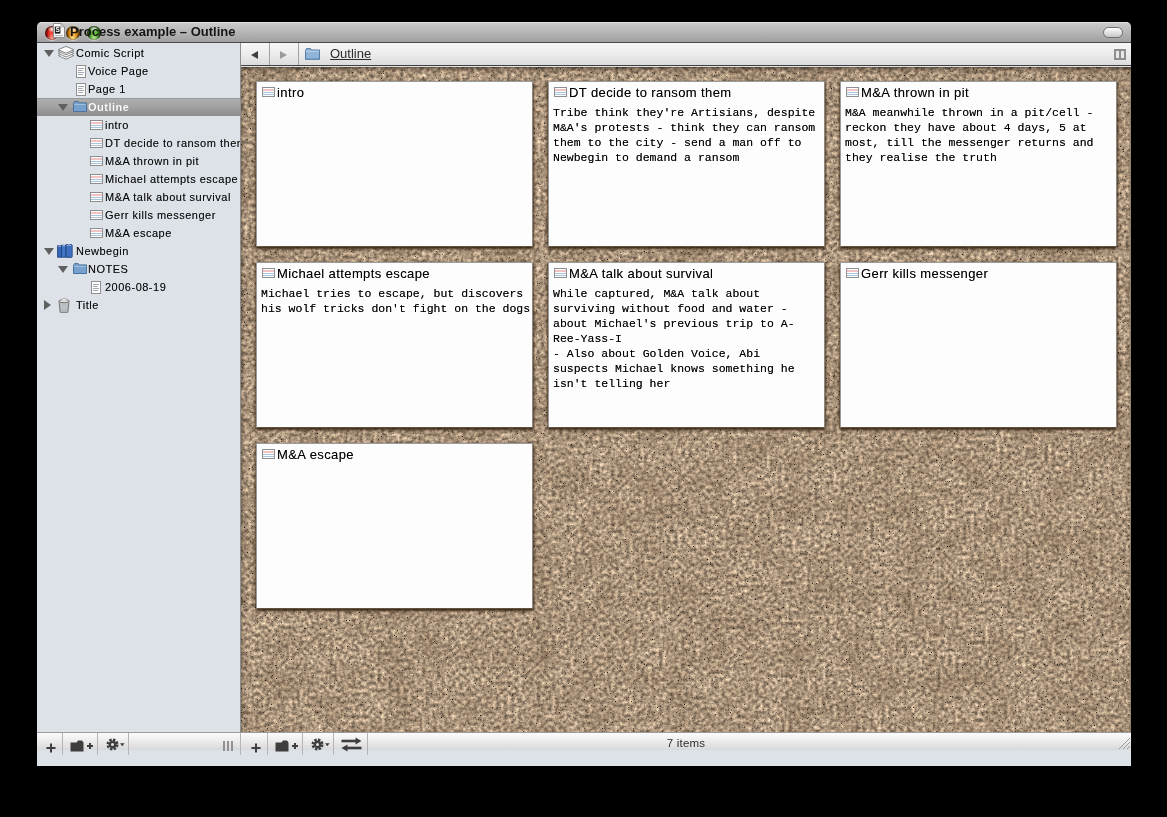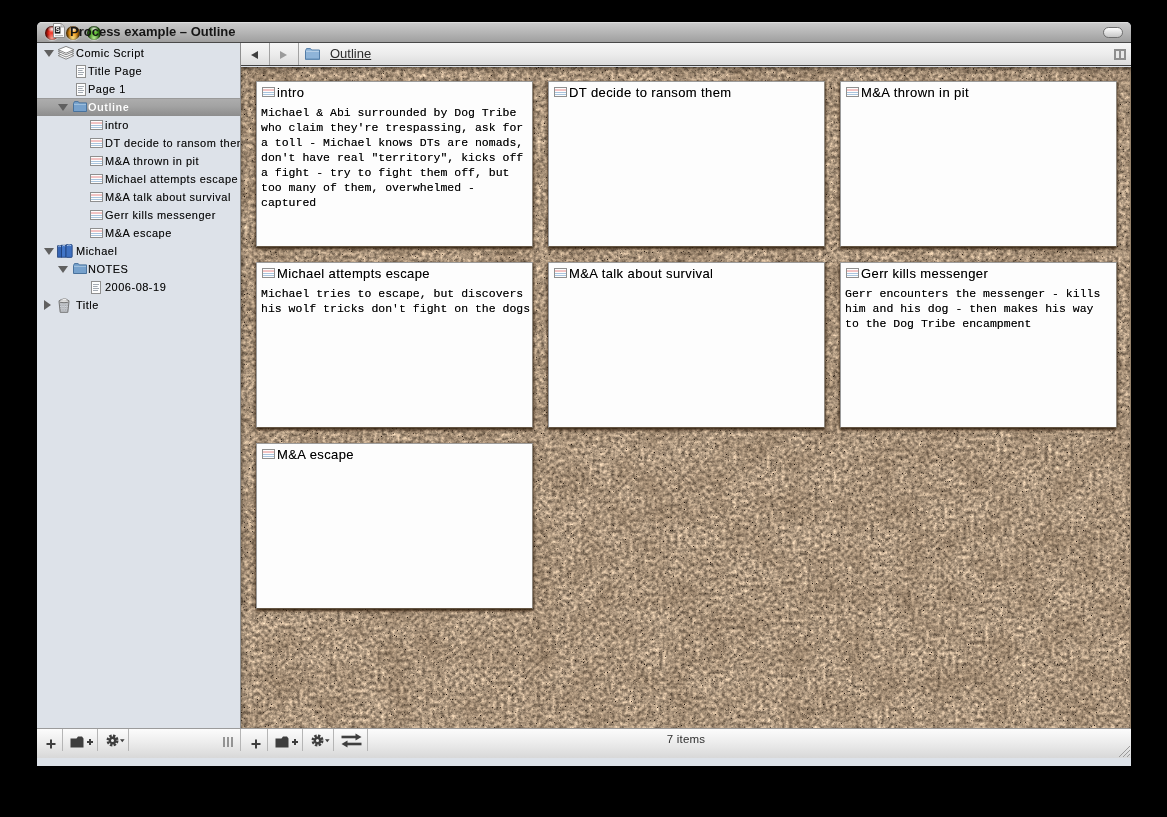--- a/index.html
+++ b/index.html
@@ -36,21 +36,21 @@
 #panes{position:absolute;right:5px;top:6px;width:12px;height:11px;border:2px solid #8e8e8e;background:#e8e8e8;}
 #panes div{position:absolute;left:3px;top:0;width:2px;height:7px;background:#8e8e8e;}
 
 #cork{position:absolute;left:0;top:24px;right:0;bottom:0;background:#b19a80;}
 #corkshade{position:absolute;left:0;top:24px;right:0;bottom:0;pointer-events:none;box-shadow:inset 0 4px 5px -2px rgba(20,12,5,.55),inset 3px 0 4px -2px rgba(20,12,5,.3),inset -2px 0 3px -2px rgba(20,12,5,.25);}
 #cork svg.tx{position:absolute;left:0;top:0;}
 .card{position:absolute;width:277px;height:166px;background:#fdfdfd;border:1px solid #9b9b9b;border-bottom-color:#635442;border-right-color:#8e877d;box-shadow:0 2px 3px rgba(45,29,12,.7),1px 1px 2px rgba(45,29,12,.45),-1px 1px 2px rgba(45,29,12,.38);}
 .card .chead{position:absolute;left:20px;top:3px;font-size:13px;color:#000;letter-spacing:0.4px;text-shadow:0 0 0.4px rgba(0,0,0,.45);}
 .card .cbody{position:absolute;left:4px;top:23px;right:2px;font-family:"Liberation Mono",monospace;font-size:11.5px;line-height:15px;color:#000;white-space:pre;text-shadow:0 0 0.5px rgba(0,0,0,.55);}
 
-#footer{position:absolute;left:0;bottom:8px;width:100%;height:30px;background:linear-gradient(180deg,#fcfcfc 0,#ededed 45%,#d8d8d8 100%);border-top:1px solid #9b9b9b;}
+#footer{position:absolute;left:0;bottom:16px;width:100%;height:18px;background:linear-gradient(180deg,#fcfcfc 0,#ededed 45%,#d8d8d8 100%);border-top:1px solid #9b9b9b;}
 #footer .vsep{position:absolute;top:0;width:1px;height:22px;background:#b5b5b5;}
 #footer .ic{position:absolute;top:0;height:22px;color:#3e3e3e;}
 #items{position:absolute;left:204px;right:0;top:0;text-align:center;font-size:11.5px;letter-spacing:0.2px;line-height:21px;color:#2e2e2e;}
 #grip{position:absolute;right:0;bottom:0;width:15px;height:15px;}
 </style>
 </head>
 <body>
 <div id="win">
   <div id="titlebar">
     <div class="tl" id="tl-r"></div>
@@ -83,21 +83,21 @@
       </div>
       <div class="trow" style="top:19px">
         <span style="left:39px;top:3px;position:absolute">
           <svg width="10" height="13" viewBox="0 0 10 13">
             <rect x="0.5" y="0.5" width="9" height="12" fill="#fdfdfd" stroke="#909090"></rect>
             <g stroke="#a3aab2">
               <path d="M2 3.5 h6 M2 5.5 h4.6 M2 7.5 h6 M2 9.5 h5"></path>
             </g>
           </svg>
         </span>
-        <span class="lbl" style="left:51px">Title Page</span>
+        <span class="lbl" style="left:51px">Voice Page</span>
       </div>
       <div class="trow" style="top:37px">
         <span style="left:39px;top:3px;position:absolute">
           <svg width="10" height="13" viewBox="0 0 10 13">
             <rect x="0.5" y="0.5" width="9" height="12" fill="#fdfdfd" stroke="#909090"></rect>
             <g stroke="#a3aab2">
               <path d="M2 3.5 h6 M2 5.5 h4.6 M2 7.5 h6 M2 9.5 h5"></path>
             </g>
           </svg>
         </span>
@@ -202,21 +202,21 @@
         <span style="left:20px;top:2px;position:absolute">
           <svg width="16" height="14" viewBox="0 0 16 14">
             <g stroke="#1d3f78" stroke-width="0.8">
               <rect x="0.6" y="1.8" width="4" height="11.4" fill="#3565b5"></rect>
               <rect x="4.6" y="1.2" width="4.4" height="12" fill="#4175c7"></rect>
               <rect x="9" y="0.6" width="6.2" height="12.8" fill="#3e70c0" rx="0.8"></rect>
             </g>
             <path d="M1.4 2.6 q1.2 -1 2.4 0 M5.4 2 q1.4 -1.2 2.8 0 M10 1.6 q2 -1.4 4.2 0" stroke="#bcd2ee" fill="none" stroke-width="0.9"></path>
           </svg>
         </span>
-        <span class="lbl" style="left:39px">Michael</span>
+        <span class="lbl" style="left:39px">Newbegin</span>
       </div>
       <div class="trow" style="top:217px">
         <div class="tri down" style="left:21px"></div>
         <span style="left:36px;top:3px;position:absolute">
           <svg width="14" height="12" viewBox="0 0 14 12">
             <path d="M0.5 2.5 L0.5 10.5 L13.5 10.5 L13.5 1.9 L6.2 1.9 L5.2 0.6 L1.5 0.6 Z" fill="#76a1cc" stroke="#49729c"></path>
             <path d="M1 3.4 L13 3.4" stroke="#a3c2de"></path>
           </svg>
         </span>
         <span class="lbl" style="left:51px">NOTES</span>
@@ -289,47 +289,48 @@
         </svg>
         <div class="card" style="left:15px;top:14px">
           <svg width="13" height="10" viewBox="0 0 13 10" style="position:absolute;left:5px;top:5px">
             <rect x="0.5" y="0.5" width="12" height="9" fill="#fdfdfd" stroke="#8f8f8f"></rect>
             <path d="M1 3 h11" stroke="#e88a8a"></path>
             <g stroke="#a9c4dd">
               <path d="M1 5.5 h11 M1 7.5 h11"></path>
             </g>
           </svg>
           <div class="chead">intro</div>
-          <div class="cbody">Michael &amp; Abi surrounded by Dog Tribe
-who claim they're trespassing, ask for
-a toll - Michael knows DTs are nomads,
-don't have real "territory", kicks off
-a fight - try to fight them off, but
-too many of them, overwhelmed -
-captured</div>
         </div>
         <div class="card" style="left:307px;top:14px">
           <svg width="13" height="10" viewBox="0 0 13 10" style="position:absolute;left:5px;top:5px">
             <rect x="0.5" y="0.5" width="12" height="9" fill="#fdfdfd" stroke="#8f8f8f"></rect>
             <path d="M1 3 h11" stroke="#e88a8a"></path>
             <g stroke="#a9c4dd">
               <path d="M1 5.5 h11 M1 7.5 h11"></path>
             </g>
           </svg>
           <div class="chead">DT decide to ransom them</div>
+          <div class="cbody">Tribe think they're Artisians, despite
+M&amp;A's protests - think they can ransom
+them to the city - send a man off to
+Newbegin to demand a ransom</div>
         </div>
         <div class="card" style="left:599px;top:14px">
           <svg width="13" height="10" viewBox="0 0 13 10" style="position:absolute;left:5px;top:5px">
             <rect x="0.5" y="0.5" width="12" height="9" fill="#fdfdfd" stroke="#8f8f8f"></rect>
             <path d="M1 3 h11" stroke="#e88a8a"></path>
             <g stroke="#a9c4dd">
               <path d="M1 5.5 h11 M1 7.5 h11"></path>
             </g>
           </svg>
           <div class="chead">M&amp;A thrown in pit</div>
+          <div class="cbody">M&amp;A meanwhile thrown in a pit/cell -
+reckon they have about 4 days, 5 at
+most, till the messenger returns and
+they realise the truth</div>
         </div>
         <div class="card" style="left:15px;top:195px">
           <svg width="13" height="10" viewBox="0 0 13 10" style="position:absolute;left:5px;top:5px">
             <rect x="0.5" y="0.5" width="12" height="9" fill="#fdfdfd" stroke="#8f8f8f"></rect>
             <path d="M1 3 h11" stroke="#e88a8a"></path>
             <g stroke="#a9c4dd">
               <path d="M1 5.5 h11 M1 7.5 h11"></path>
             </g>
           </svg>
           <div class="chead">Michael attempts escape</div>
@@ -338,33 +339,37 @@
         </div>
         <div class="card" style="left:307px;top:195px">
           <svg width="13" height="10" viewBox="0 0 13 10" style="position:absolute;left:5px;top:5px">
             <rect x="0.5" y="0.5" width="12" height="9" fill="#fdfdfd" stroke="#8f8f8f"></rect>
             <path d="M1 3 h11" stroke="#e88a8a"></path>
             <g stroke="#a9c4dd">
               <path d="M1 5.5 h11 M1 7.5 h11"></path>
             </g>
           </svg>
           <div class="chead">M&amp;A talk about survival</div>
+          <div class="cbody">While captured, M&amp;A talk about
+surviving without food and water -
+about Michael's previous trip to A-
+Ree-Yass-I
+- Also about Golden Voice, Abi
+suspects Michael knows something he
+isn't telling her</div>
         </div>
         <div class="card" style="left:599px;top:195px">
           <svg width="13" height="10" viewBox="0 0 13 10" style="position:absolute;left:5px;top:5px">
             <rect x="0.5" y="0.5" width="12" height="9" fill="#fdfdfd" stroke="#8f8f8f"></rect>
             <path d="M1 3 h11" stroke="#e88a8a"></path>
             <g stroke="#a9c4dd">
               <path d="M1 5.5 h11 M1 7.5 h11"></path>
             </g>
           </svg>
           <div class="chead">Gerr kills messenger</div>
-          <div class="cbody">Gerr encounters the messenger - kills
-him and his dog - then makes his way
-to the Dog Tribe encampment</div>
         </div>
         <div class="card" style="left:15px;top:376px">
           <svg width="13" height="10" viewBox="0 0 13 10" style="position:absolute;left:5px;top:5px">
             <rect x="0.5" y="0.5" width="12" height="9" fill="#fdfdfd" stroke="#8f8f8f"></rect>
             <path d="M1 3 h11" stroke="#e88a8a"></path>
             <g stroke="#a9c4dd">
               <path d="M1 5.5 h11 M1 7.5 h11"></path>
             </g>
           </svg>
           <div class="chead">M&amp;A escape</div>

